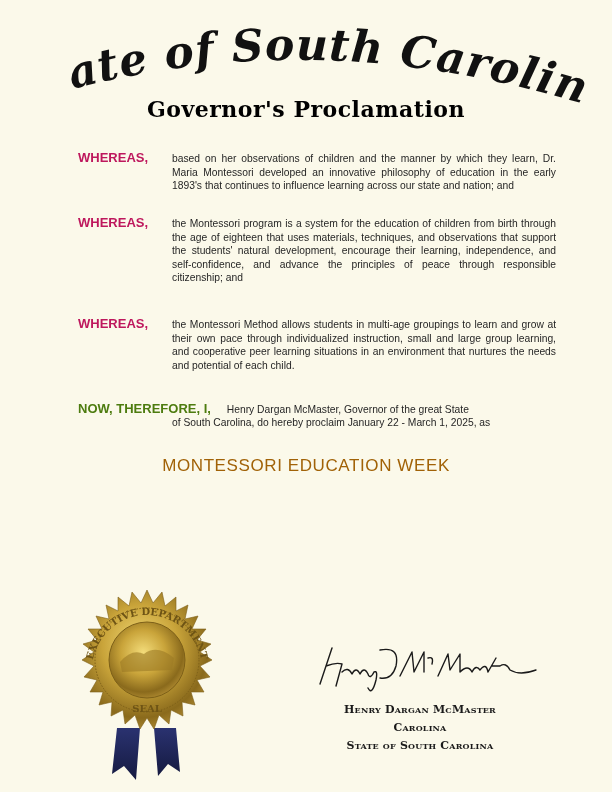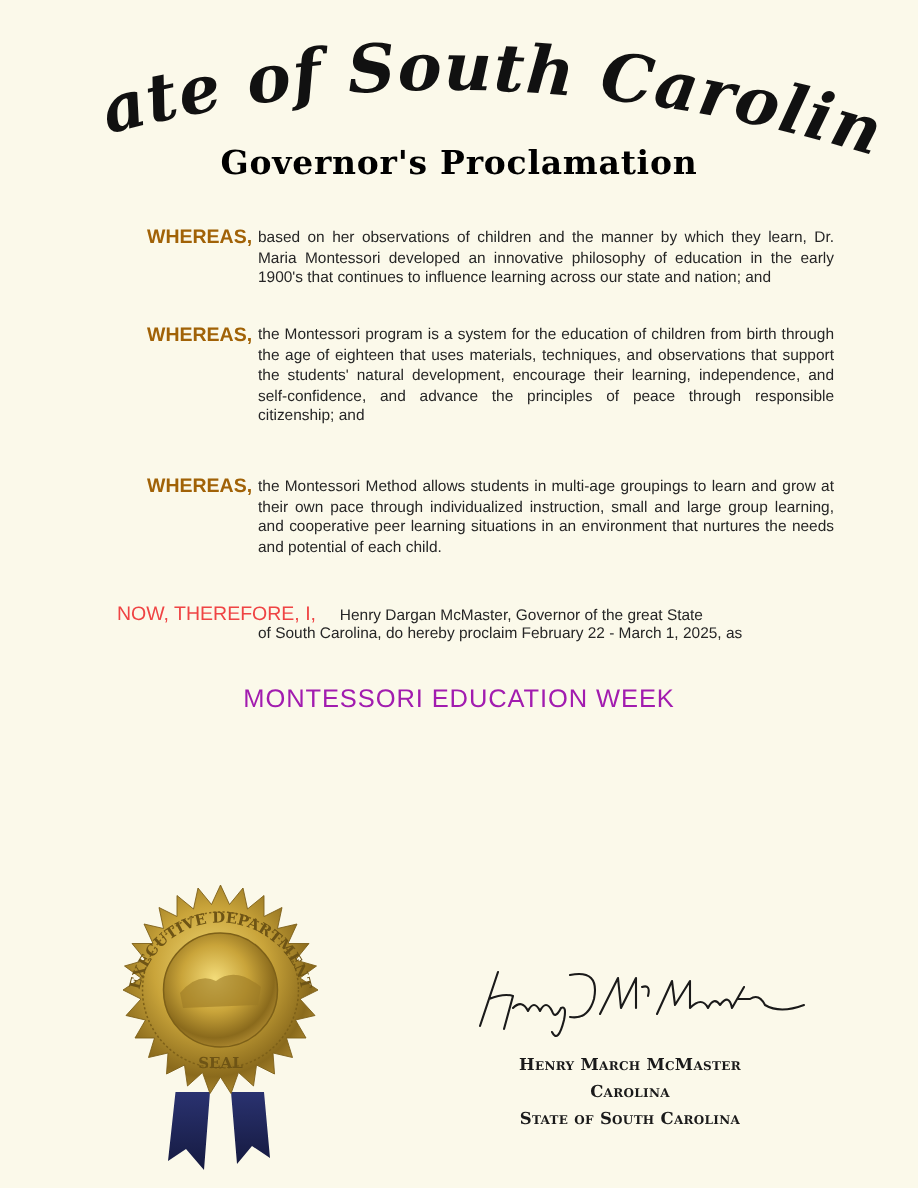--- a/index.html
+++ b/index.html
@@ -25,31 +25,31 @@
   .proc-title {
     position: absolute; left: 0; top: 96px; width: 612px; text-align: center;
     font-family: "DejaVu Serif", serif; font-weight: bold;
     font-size: 22px; letter-spacing: 0.5px; color: #000000;
   }
 
   
   .para { position: absolute; font-size: 10.3px; line-height: 13.6px; }
   .para .label {
     position: absolute; left: 0; top: -1px;
-    font-weight: bold; font-size: 13px; color: #a16207; margin-left: 20px;
+    font-weight: bold; font-size: 13px; color: #be185d;
   }
   .para .text {
     position: absolute; left: 94px; width: 384px;
     text-align: justify; text-align-last: left; color: #262626;
   }
-  .now-label { font-weight: normal; font-size: 13px; color: #ef4444; }
+  .now-label { font-weight: bold; font-size: 13px; color: #4d7c0f; }
 
   .week-title {
     position: absolute; left: 0; top: 456px; width: 612px; text-align: center;
-    font-size: 17px; letter-spacing: 0.6px; color: #a21caf;
+    font-size: 17px; letter-spacing: 0.6px; color: #a16207;
   }
   .closing {
     position: absolute; left: 76px; top: 496px; width: 472px;
     font-size: 10.3px; line-height: 13.6px;
     text-align: justify; text-align-last: left; color: #262626;
   }
 
   
   .seal { position: absolute; left: 62px; top: 588px; width: 170px; height: 195px; }
 
@@ -78,39 +78,39 @@
       <text font-size="44" letter-spacing="1">
         <textPath href="#arc" startOffset="50%" text-anchor="middle">State of South Carolina</textPath>
       </text>
     </svg>
   </div>
 
   <div class="proc-title">Governor's Proclamation</div>
 
   <div class="para" style="left:78px; top:152px; width:480px; height:60px;">
     <span class="label">WHEREAS,</span>
-    <div class="text">based on her observations of children and the manner by which they learn, Dr. Maria Montessori developed an innovative philosophy of education in the early 1900's that continues to influence learning across our state and nation; and</div>
+    <div class="text">based on her observations of children and the manner by which they learn, Dr. Maria Montessori developed an innovative philosophy of education in the early 1893's that continues to influence learning across our state and nation; and</div>
   </div>
 
   <div class="para" style="left:78px; top:217px; width:480px; height:90px;">
     <span class="label">WHEREAS,</span>
     <div class="text">the Montessori program is a system for the education of children from birth through the age of eighteen that uses materials, techniques, and observations that support the students' natural development, encourage their learning, independence, and self-confidence, and advance the principles of peace through responsible citizenship; and</div>
   </div>
 
   <div class="para" style="left:78px; top:318px; width:480px; height:80px;">
     <span class="label">WHEREAS,</span>
     <div class="text">the Montessori Method allows students in multi-age groupings to learn and grow at their own pace through individualized instruction, small and large group learning, and cooperative peer learning situations in an environment that nurtures the needs and potential of each child.</div>
   </div>
 
   <div class="para" style="left:78px; top:403px; width:480px; height:50px;">
     <div style="position:absolute; left:0; top:-1px; width:478px; white-space:nowrap;">
       <span class="now-label">NOW, THEREFORE, I,</span>
       <span style="color:#262626;margin-left:13px;">Henry Dargan McMaster, Governor of the great State</span>
     </div>
-    <div class="text" style="top:13px;">of South Carolina, do hereby proclaim February 22 - March 1, 2025, as</div>
+    <div class="text" style="top:13px;">of South Carolina, do hereby proclaim January 22 - March 1, 2025, as</div>
   </div>
 
   <div class="week-title">MONTESSORI EDUCATION WEEK</div>
 
 
   <div class="seal">
     <svg viewBox="0 0 170 195" width="170" height="195" xmlns="http://www.w3.org/2000/svg">
       <defs>
         <radialGradient id="gold" cx="45%" cy="40%" r="65%">
           <stop offset="0" stop-color="#f3dc7a"></stop>
@@ -141,16 +141,16 @@
 
   <div class="signature">
     <svg viewBox="0 0 240 60" width="240" height="60" xmlns="http://www.w3.org/2000/svg">
       <path d="M 20 48 L 32 12 M 26 30 Q 36 26 42 28 L 36 50 M 42 36 Q 48 30 52 38 Q 56 30 60 38 Q 64 30 68 38 Q 70 44 74 36 Q 78 34 76 44 Q 72 60 68 52
                M 80 14 Q 100 10 96 30 Q 92 44 80 42 M 100 40 L 112 16 L 114 36 L 124 16 L 124 36 M 128 22 Q 134 20 132 28
                M 138 40 L 148 18 L 150 34 L 160 18 L 160 36 Q 168 28 172 36 Q 176 28 180 34 Q 186 26 188 36 L 196 22 M 192 30 L 200 30
                Q 206 26 210 34 Q 220 40 236 34" fill="none" stroke="#1a1a1a" stroke-width="1.4" stroke-linecap="round" stroke-linejoin="round"></path>
     </svg>
   </div>
 
-  <div class="sig-name">Henry March McMaster</div>
+  <div class="sig-name">Henry Dargan McMaster</div>
   <div class="sig-title">Carolina</div>
   <div class="sig-state">State of South Carolina</div>
 </div>
 
 </body></html>

